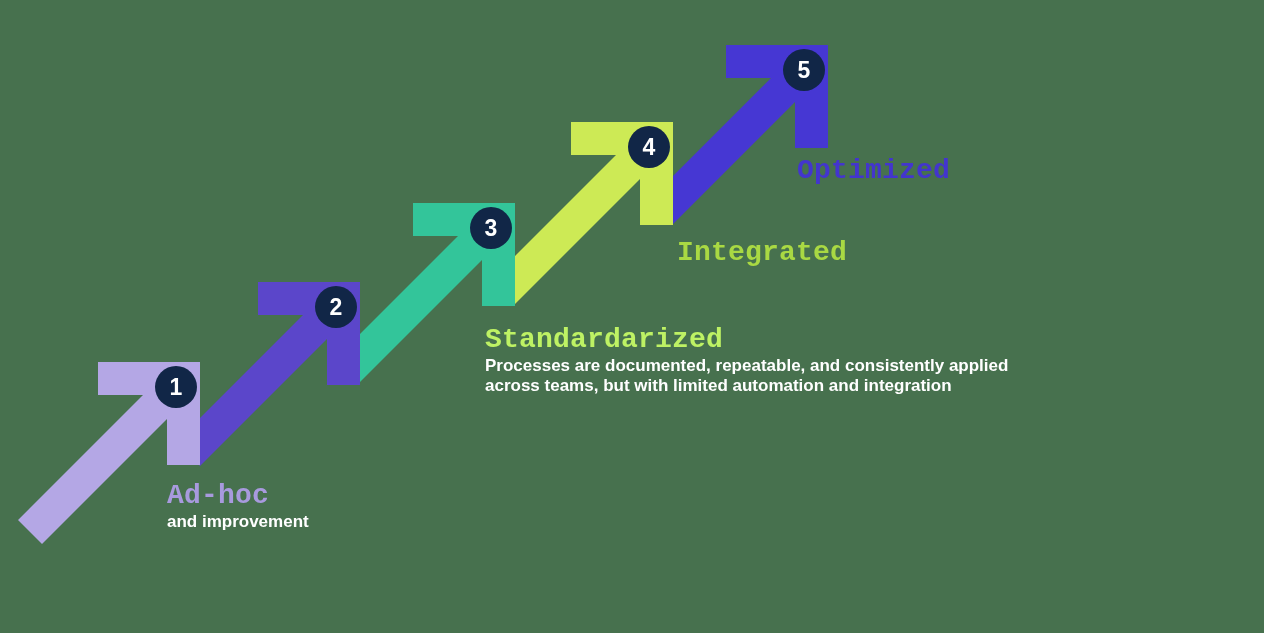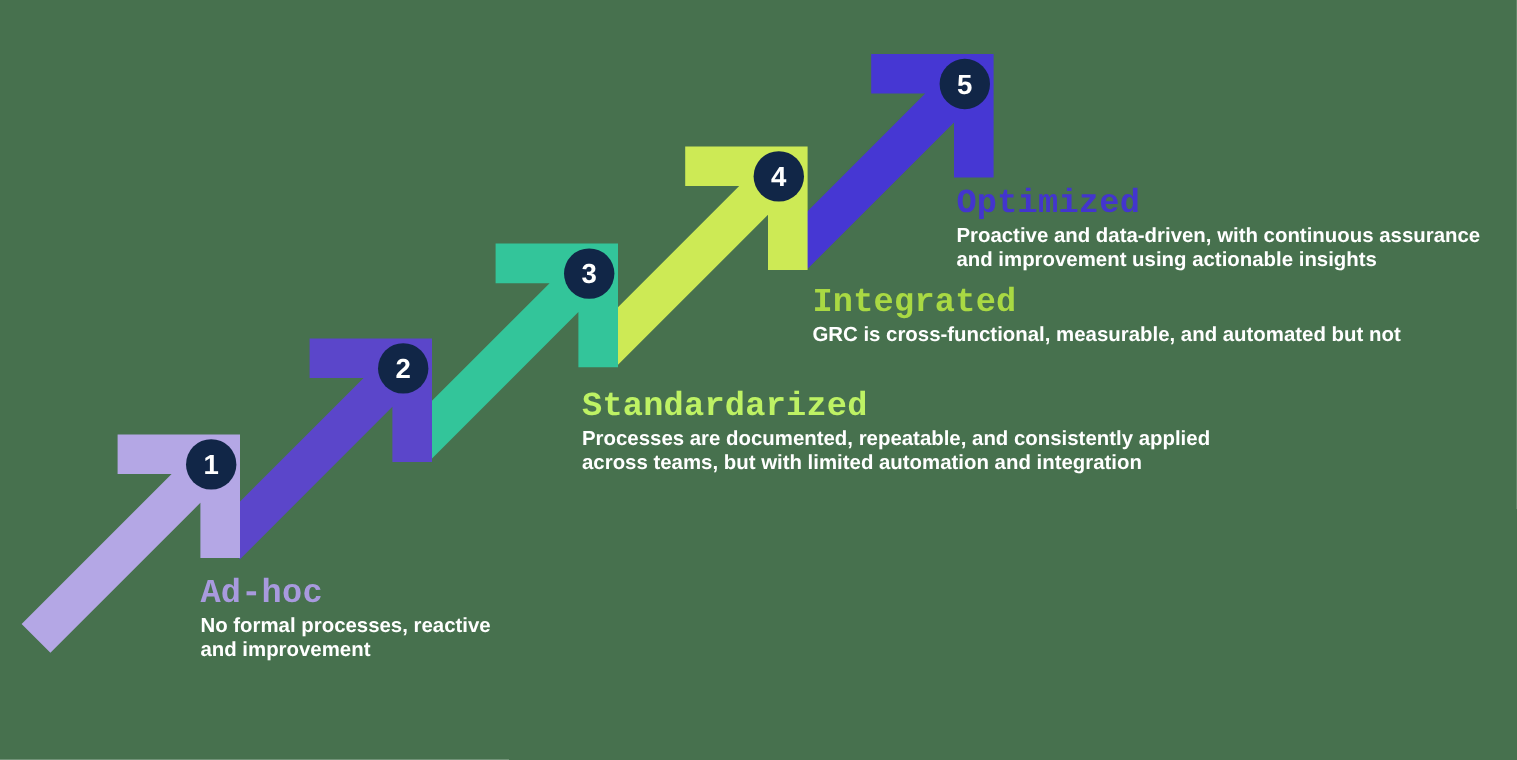--- a/index.html
+++ b/index.html
@@ -51,42 +51,36 @@
       <text x="491" y="228" fill="#ffffff" font-size="23" font-weight="bold" font-family="&quot;Liberation Sans&quot;, sans-serif" text-anchor="middle" dominant-baseline="central">3</text>
       <circle cx="649" cy="147" r="21" fill="#112647"></circle>
       <text x="649" y="147" fill="#ffffff" font-size="23" font-weight="bold" font-family="&quot;Liberation Sans&quot;, sans-serif" text-anchor="middle" dominant-baseline="central">4</text>
       <circle cx="804" cy="70" r="21" fill="#112647"></circle>
       <text x="804" y="70" fill="#ffffff" font-size="23" font-weight="bold" font-family="&quot;Liberation Sans&quot;, sans-serif" text-anchor="middle" dominant-baseline="central">5</text>
     </svg>
 
   <div class="level-text" id="level-text-1">
     <div class="level-heading" style="color: rgb(168, 154, 222);">Ad-hoc</div>
     <div class="level-desc">
-      <div>No formal processes, reactive</div>
       <div>and improvement</div>
     </div>
   </div>
 
 
   <div class="level-text" id="level-text-3">
     <div class="level-heading" style="color: #bef264;">Standardarized</div>
     <div class="level-desc">
       <div>Processes are documented, repeatable, and consistently applied</div>
       <div>across teams, but with limited automation and integration</div>
     </div>
   </div>
 
   <div class="level-text" id="level-text-4">
     <div class="level-heading" style="color: rgb(169, 217, 67);">Integrated</div>
     <div class="level-desc">
-      <div>GRC is cross-functional, measurable, and automated but not</div>
     </div>
   </div>
 
   <div class="level-text" id="level-text-5">
     <div class="level-heading" style="color: rgb(67, 53, 206);">Optimized</div>
-    <div class="level-desc">
-      <div>Proactive and data-driven, with continuous assurance</div>
-      <div>and improvement using actionable insights</div>
-    </div>
   </div>
 
 </div>
 
 </body></html>

